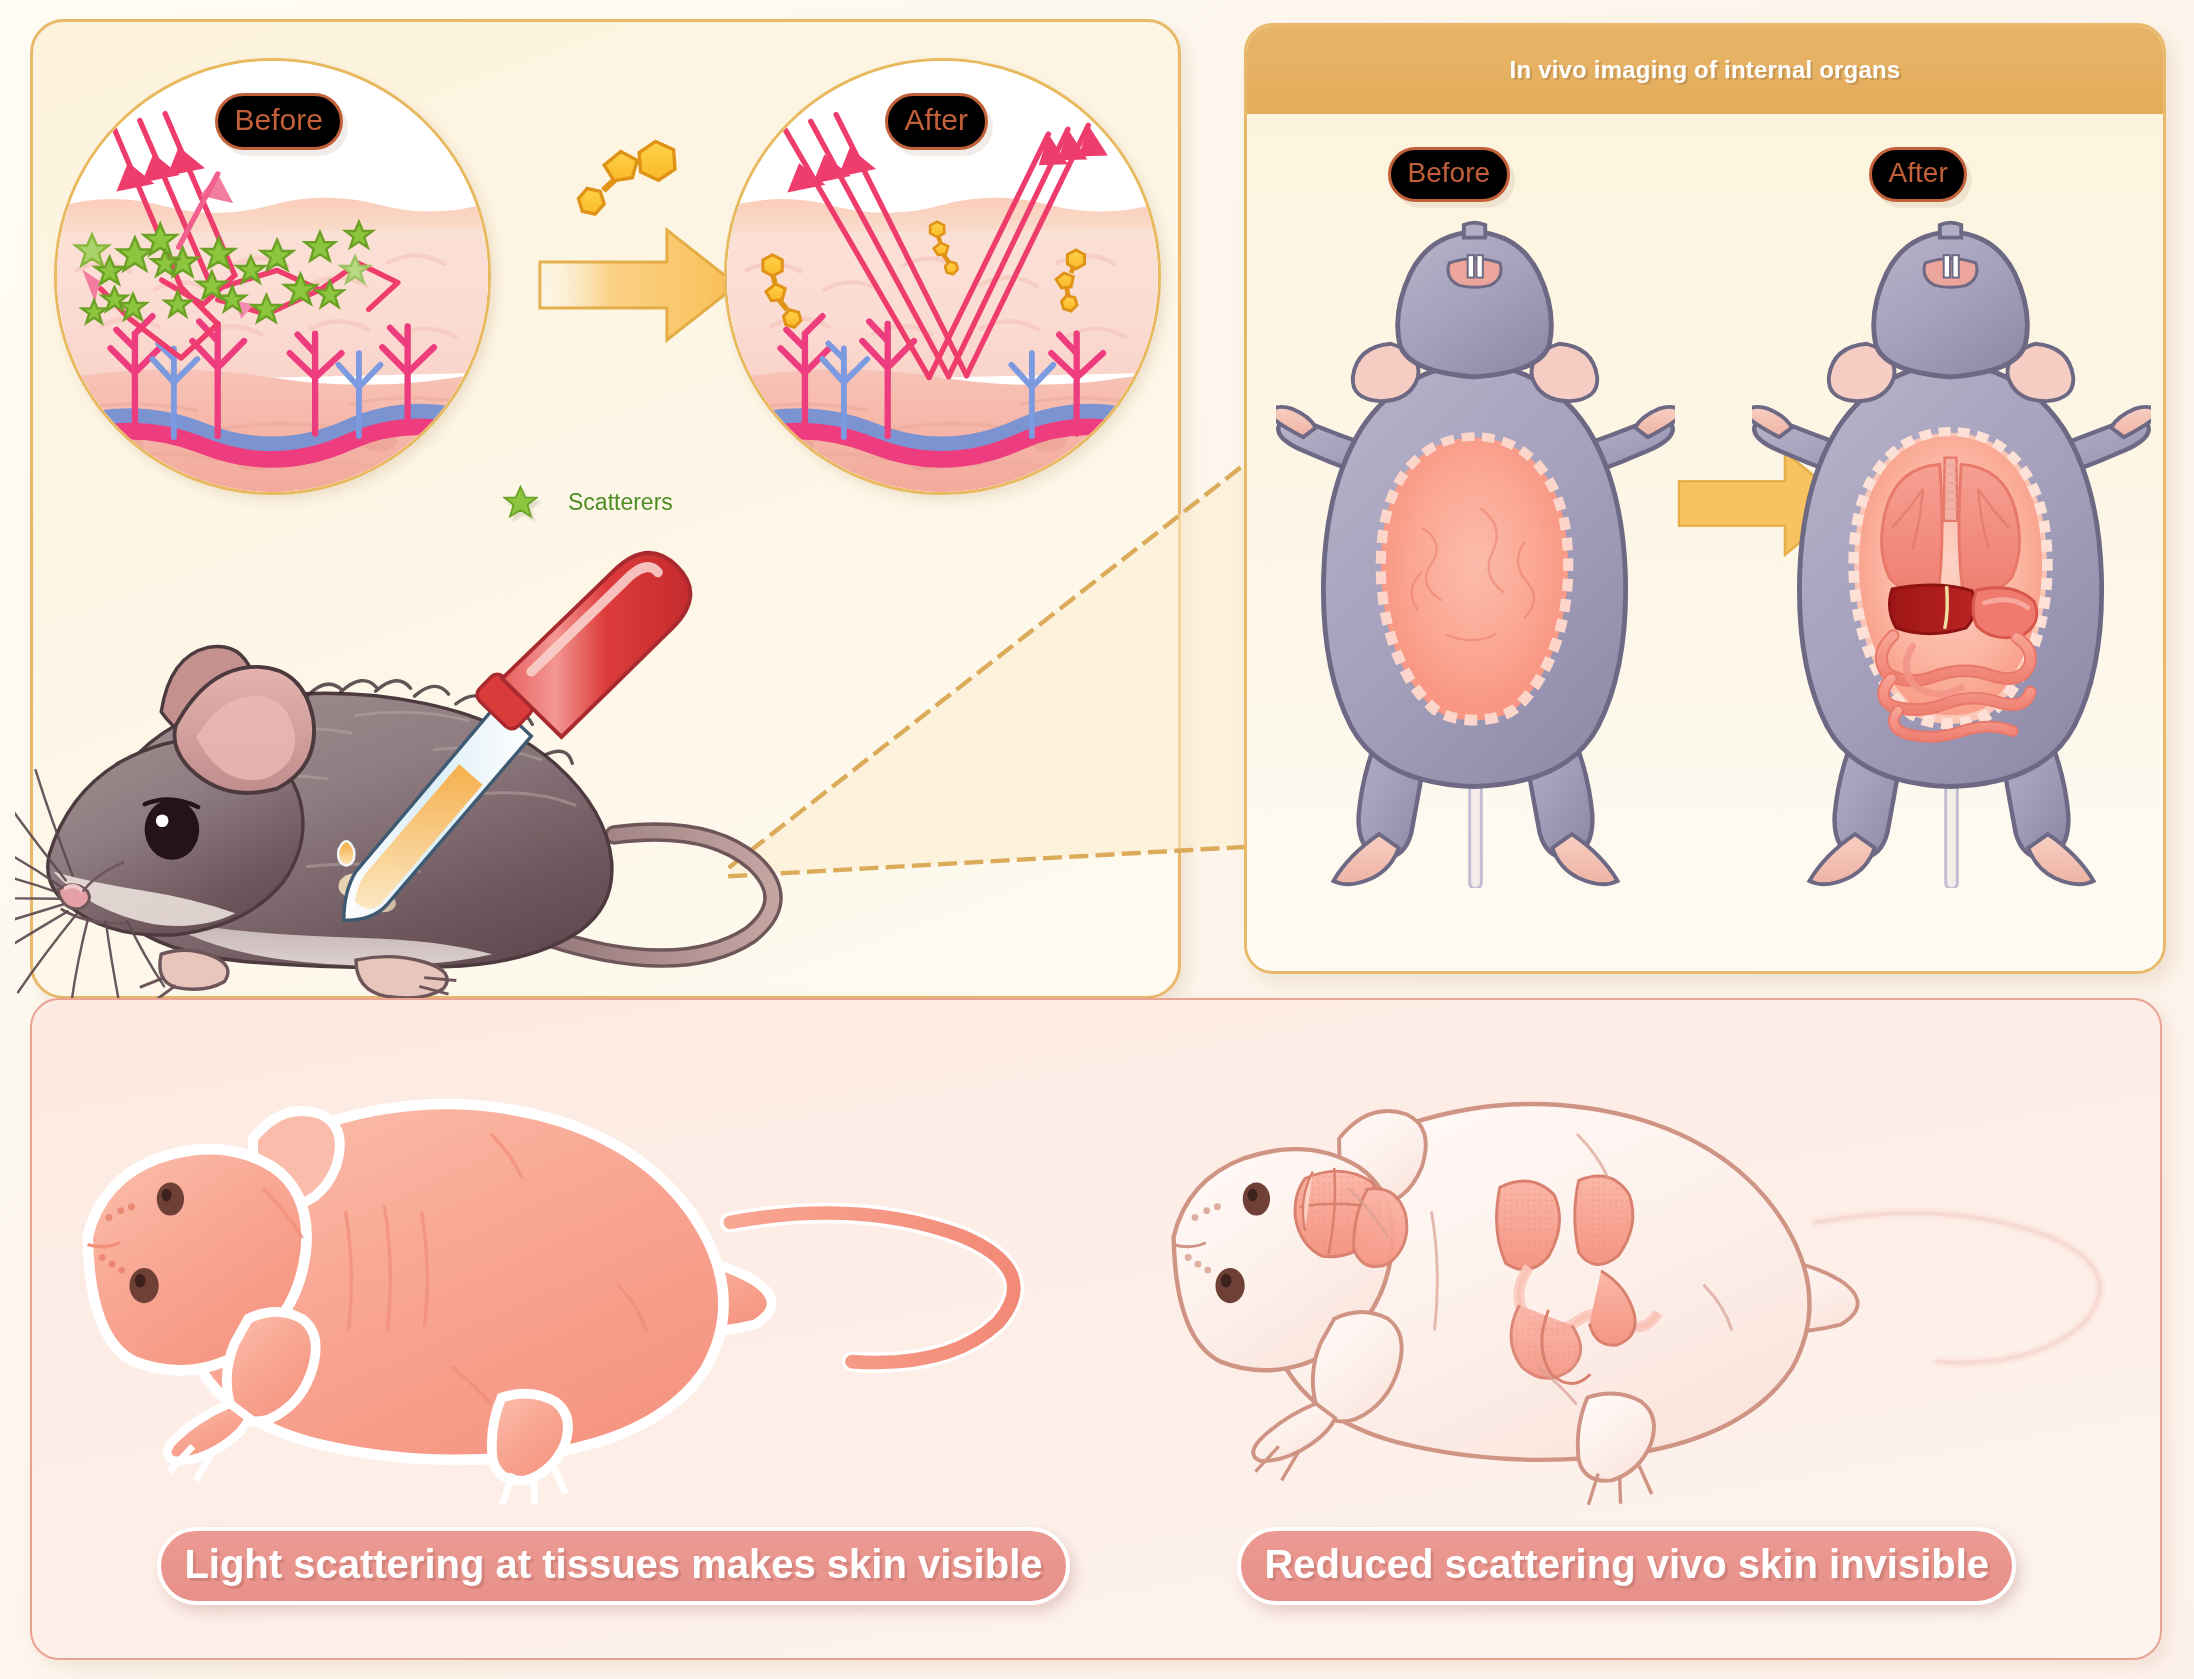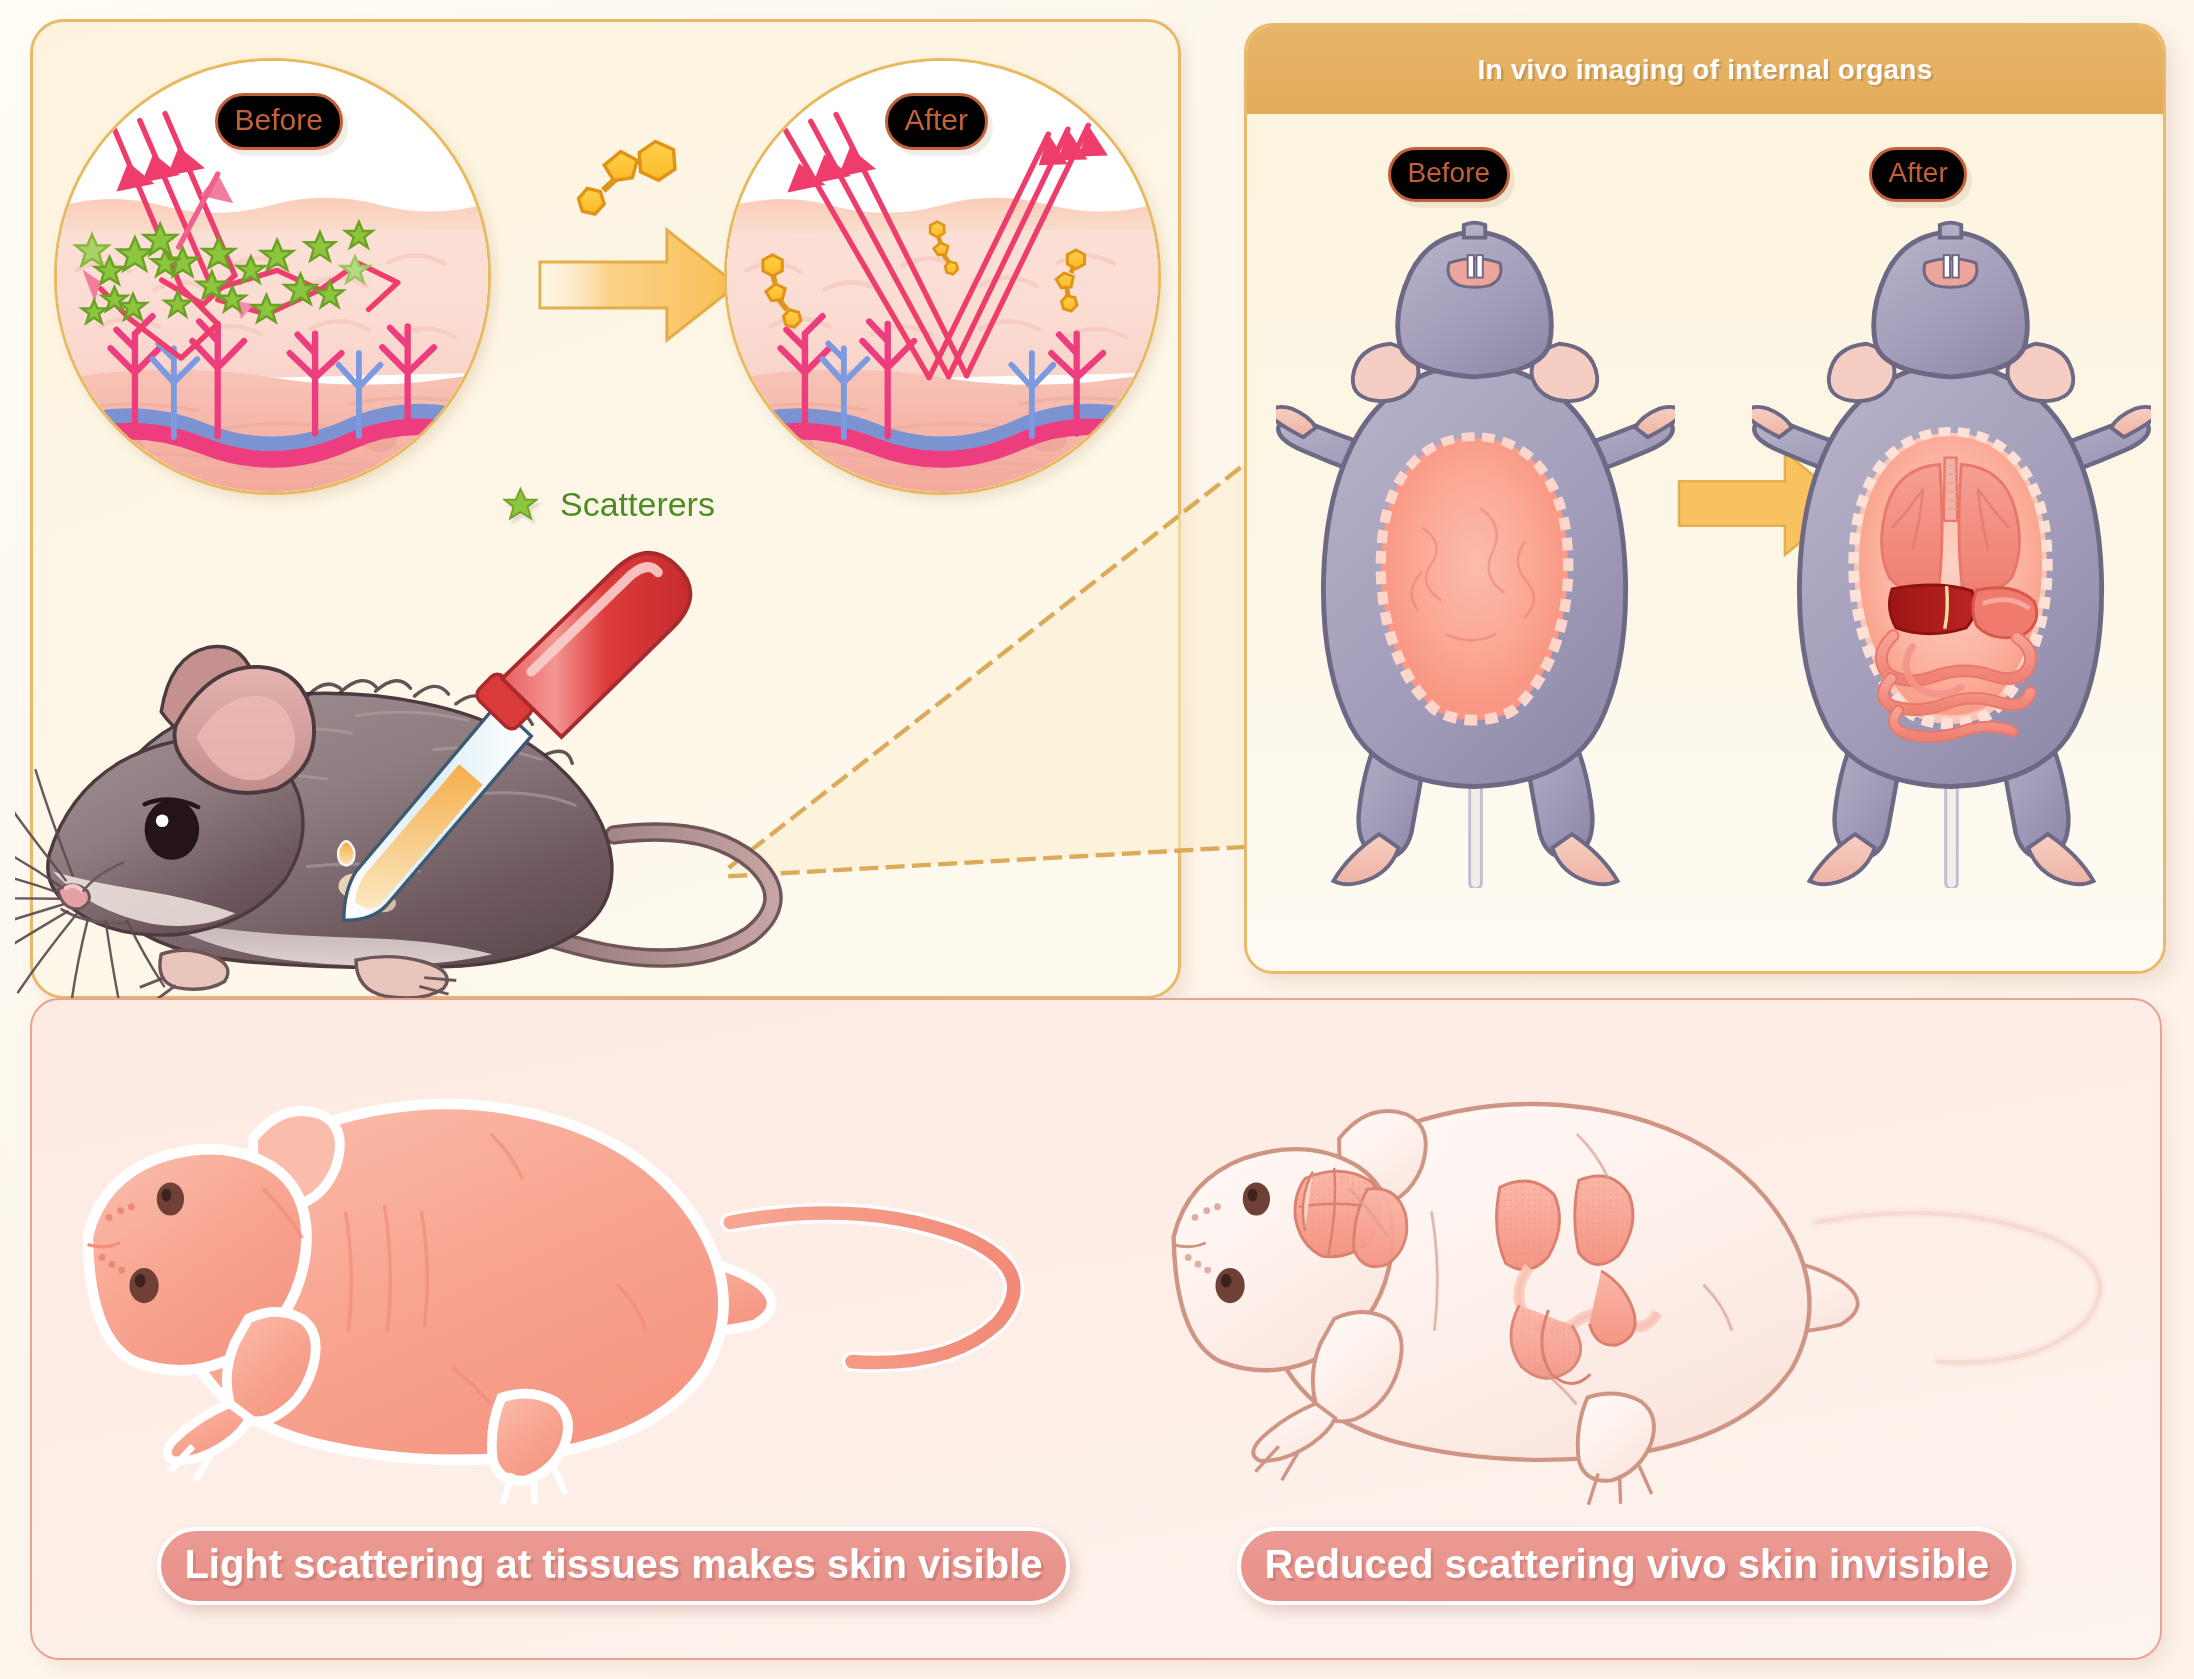--- a/index.html
+++ b/index.html
@@ -22,21 +22,21 @@
     background:linear-gradient(175deg,#fdf3dd 0%,#fdf7e8 55%,#fefaf1 100%);
     border:3.4px solid #e8b96a;border-radius:29px;overflow:hidden;
     box-shadow:7.8px 8.8px 16.6px rgba(180,150,110,.20);
   }
   #panel-invivo-header{
     position:absolute;left:0;top:0;width:100%;height:88px;
     background:linear-gradient(180deg,#e7b569 0%,#e3ac5a 100%);
     display:flex;align-items:center;justify-content:center;
   }
   #panel-invivo-header .ttl{
-    font-size:28px;font-weight:bold;color:#ffffff;letter-spacing:0.2px;
+    font-size:24px;font-weight:bold;color:#ffffff;letter-spacing:0.2px;
     text-shadow:2.4px 2.4px 0 rgba(150,110,60,.35);
   }
   #panel-invivo-body{position:absolute;left:0;top:88px;width:100%;height:854px;
     background:linear-gradient(180deg,#fcf4de 0%,#fdf7e9 60%,#fefbf3 100%);}
 
   #panel-visibility{
     left:30px;top:998px;width:2128px;height:658px;
     background:linear-gradient(170deg,#fdeae2 0%,#fdeee7 50%,#fdf4ef 100%);
     border:2.9px solid #e8a393;border-radius:29px;
     box-shadow:6.8px 7.8px 14.6px rgba(190,140,130,.16);
@@ -60,22 +60,22 @@
     text-shadow:2.9px 2.9px 0 rgba(185,110,105,.45);
   }
 
   
   .skin-circle{
     border-radius:50%;overflow:hidden;background:#ffffff;
     border:3.4px solid #e8b95f;
     box-shadow:4.9px 5.8px 11.7px rgba(180,150,110,.22);
   }
   .lbl-scatterers{
-    display:flex;align-items:center;gap:22px;
-    font-size:34px;color:#4d8c22;font-weight:normal;
+    display:flex;align-items:center;gap:30px;
+    font-size:23px;color:#4d8c22;font-weight:normal;
   }
   .star-legend{filter:drop-shadow(3.4px 4.4px 1px rgba(170,160,140,.30));}
 </style>
 </head>
 <body>
 
 <div class="abs" id="panel-scattering"></div>
 
 <div class="abs skin-circle" style="left:54px;top:58px;width:431px;height:431px;">
   <svg viewBox="0 0 885 885" width="431" height="431">

